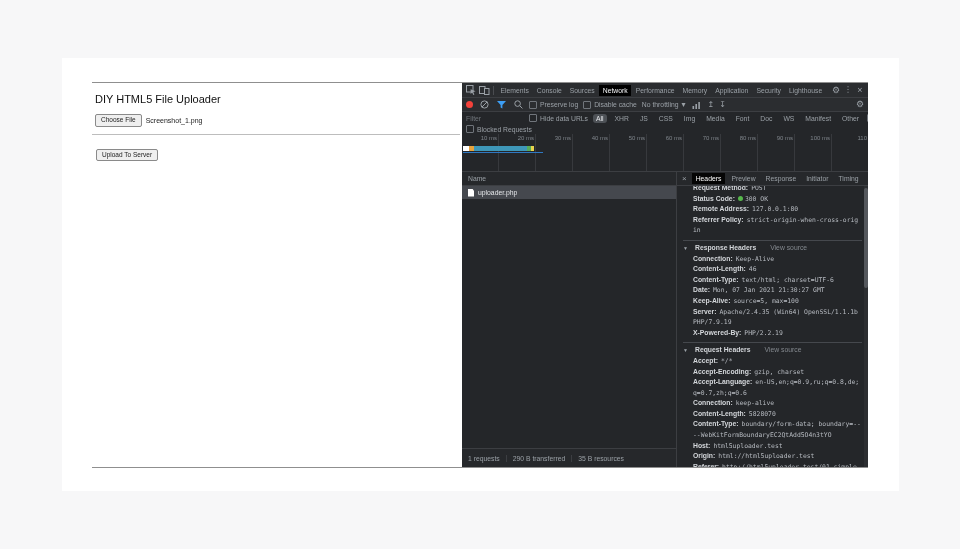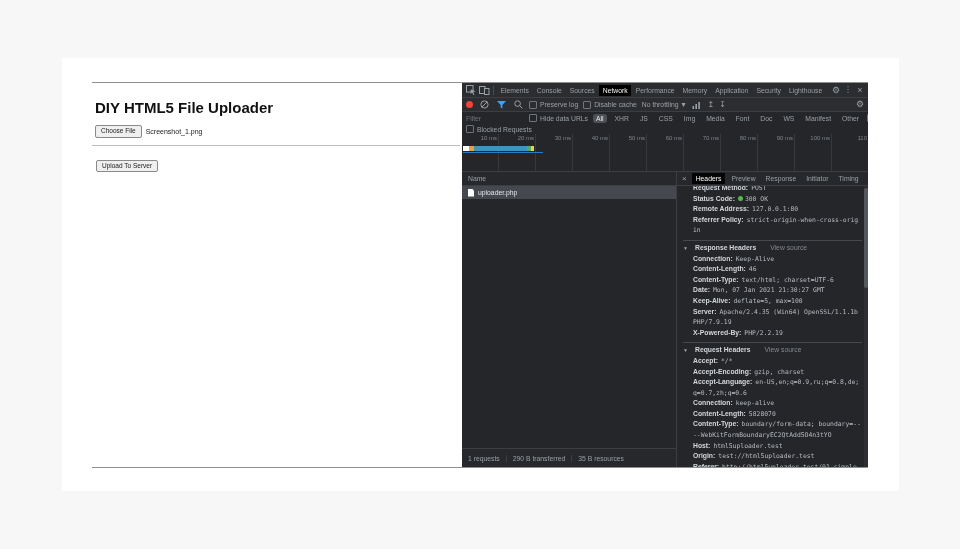--- a/index.html
+++ b/index.html
@@ -4,21 +4,21 @@
 <style>
   html,body{margin:0;padding:0;background:#f7f7f8;}
   .screen{position:relative;width:960px;height:549px;background:#f7f7f8;overflow:hidden;
           font-family:"Liberation Sans",sans-serif;}
   .card{position:absolute;left:62px;top:58px;width:837px;height:433px;background:#ffffff;}
   .shot{position:absolute;left:30px;top:24px;width:776px;height:384px;background:#ffffff;
         border-top:1px solid #8f8f8f;border-bottom:1px solid #8f8f8f;box-sizing:content-box;}
 
   
   .webpage{position:absolute;left:0;top:0;width:370px;height:384px;background:#fff;color:#111;}
-  .webpage h1{font-size:15px;font-weight:bold;margin:16px 0 9px 3px;letter-spacing:0;}
+  .webpage h1{font-size:11px;font-weight:normal;margin:10px 0 9px 3px;letter-spacing:0;}
   .file-row{display:flex;align-items:center;margin:0 0 0 3px;}
   .btn{display:inline-block;font-family:"Liberation Sans",sans-serif;font-size:6.5px;color:#222;
        background:#efefef;border:1px solid #8a8a8a;border-radius:2px;padding:2px 5px;line-height:1;}
   .file-name{font-size:7px;color:#222;margin-left:4px;}
   .page-hr{border:none;border-top:1px solid #bdbdbd;margin:7px 0 8px 0;width:368px;}
   .upload-wrap{margin-left:4px;}
 
   
   .devtools{position:absolute;left:370px;top:0;width:406px;height:384px;background:#242629;
             color:#9aa0a6;display:flex;flex-direction:column;font-size:6.8px;overflow:hidden;}
@@ -299,21 +299,21 @@
 
                       <div class="hrow">
                         <span class="hkey">Content-Type:</span><span class="hval">text/html; charset=UTF-6</span>
                       </div>
 
                       <div class="hrow">
                         <span class="hkey">Date:</span><span class="hval">Mon, 07 Jan 2021 21:30:27 GMT</span>
                       </div>
 
                       <div class="hrow">
-                        <span class="hkey">Keep-Alive:</span><span class="hval">deflate=5, max=100</span>
+                        <span class="hkey">Keep-Alive:</span><span class="hval">source=5, max=100</span>
                       </div>
 
                       <div class="hrow">
                         <span class="hkey">Server:</span><span class="hval">Apache/2.4.35 (Win64) OpenSSL/1.1.1b PHP/7.9.19</span>
                       </div>
 
                       <div class="hrow">
                         <span class="hkey">X-Powered-By:</span><span class="hval">PHP/2.2.19</span>
                       </div>
                     </div>
@@ -349,21 +349,21 @@
 
                       <div class="hrow">
                         <span class="hkey">Content-Type:</span><span class="hval">boundary/form-data; boundary=----WebKitFormBoundaryEC2QtAdd5O4n3tYO</span>
                       </div>
 
                       <div class="hrow">
                         <span class="hkey">Host:</span><span class="hval">html5uploader.test</span>
                       </div>
 
                       <div class="hrow">
-                        <span class="hkey">Origin:</span><span class="hval">test://html5uploader.test</span>
+                        <span class="hkey">Origin:</span><span class="hval">html://html5uploader.test</span>
                       </div>
 
                       <div class="hrow">
                         <span class="hkey">Referer:</span><span class="hval">http://html5uploader.test/01_simple_file_upload.html</span>
                       </div>
 
                     </div>
                 </div>
 
               </div>

